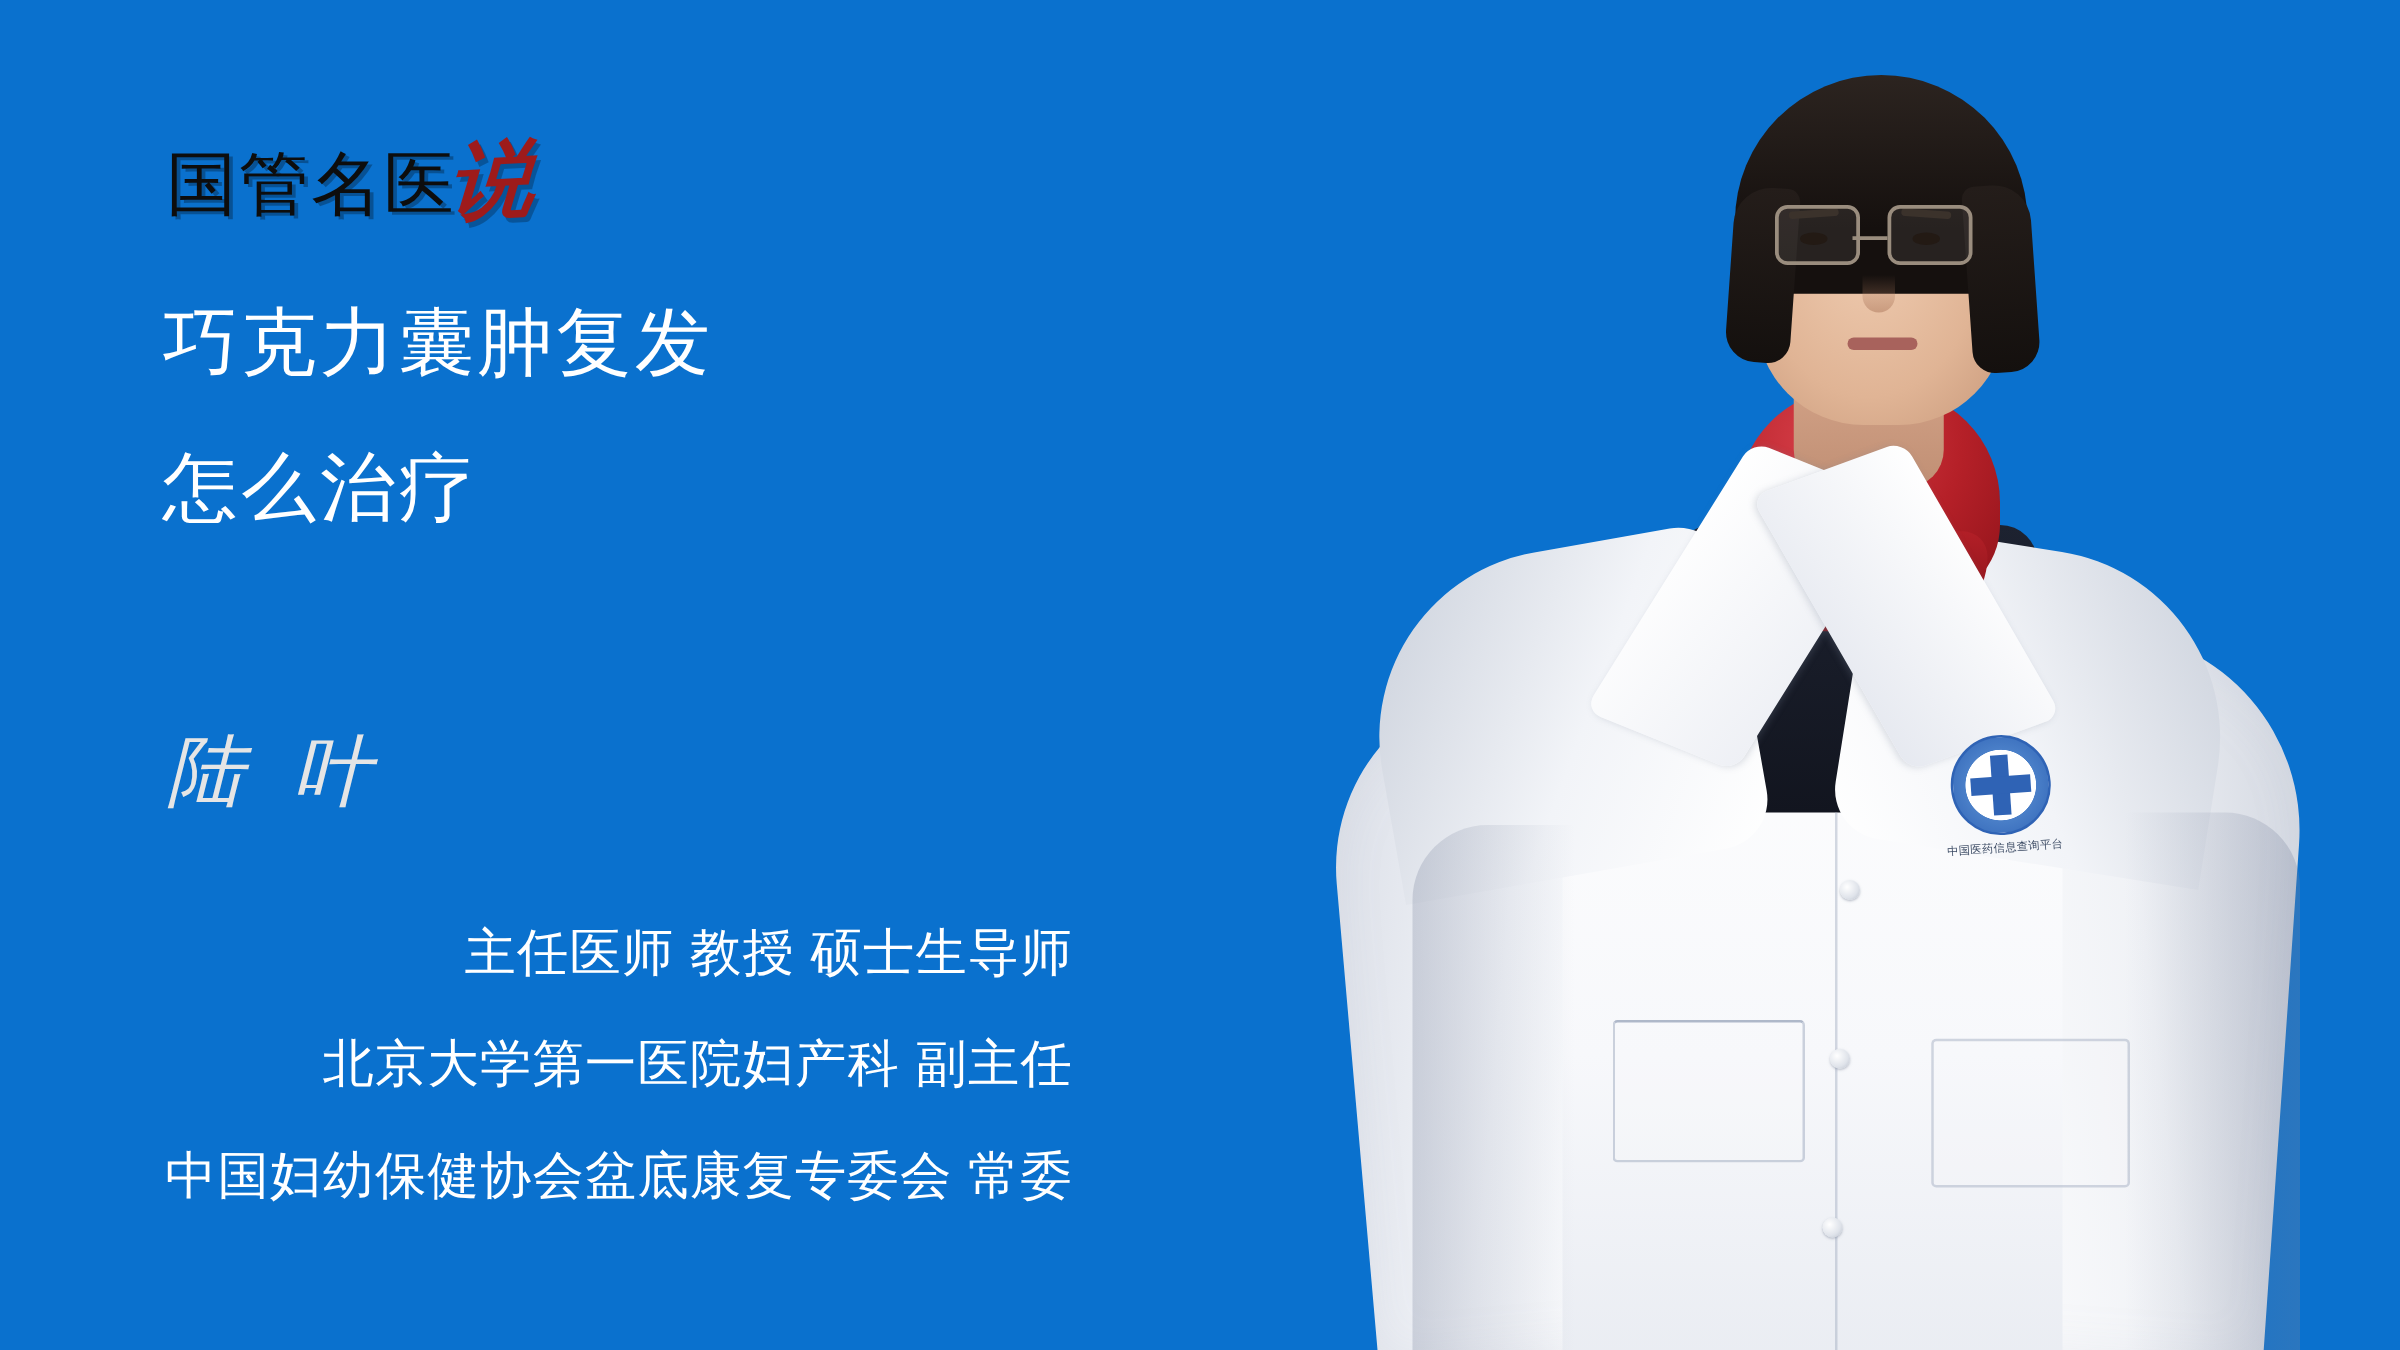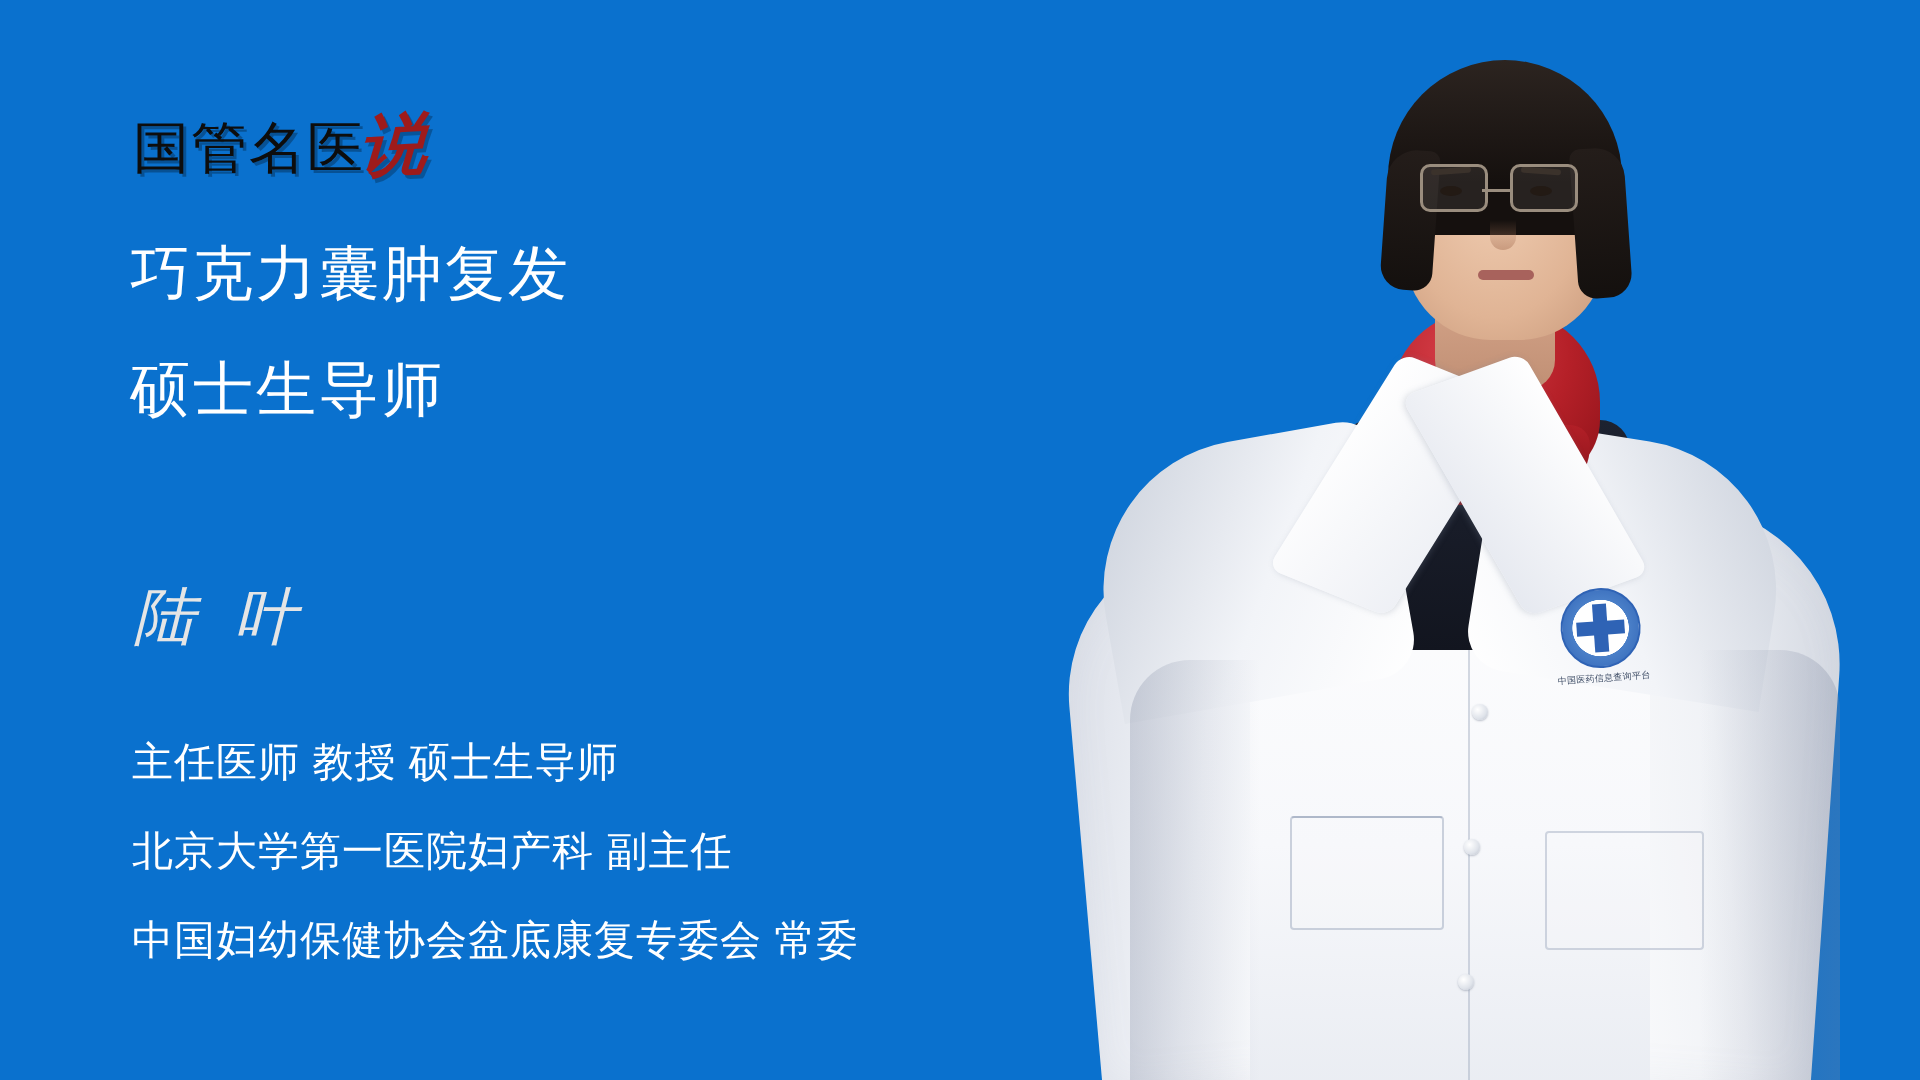--- a/index.html
+++ b/index.html
@@ -77,20 +77,21 @@
     letter-spacing: 10px;
     white-space: nowrap;
   }
 
   
   #credentials {
     position: absolute;
     left: 132px;
     top: 718px;
     color: #ffffff;
+    text-align: right;
   }
   #credentials .credential-line {
     font-size: 41px;
     line-height: 89px;
     font-weight: 400;
     letter-spacing: 1px;
     white-space: nowrap;
   }
 
   
@@ -343,21 +344,21 @@
 
 <div id="stage">
 
   <div id="brand-logo">
     <span class="brand-main">国管名医</span>
     <span class="brand-accent">说</span>
   </div>
 
   <div id="headline">
     <div class="headline-line">巧克力囊肿复发</div>
-    <div class="headline-line">硕士生导师</div>
+    <div class="headline-line">怎么治疗</div>
   </div>
 
   <div id="doctor-name">陆  叶</div>
 
   <div id="credentials">
     <div class="credential-line">主任医师  教授  硕士生导师</div>
     <div class="credential-line">北京大学第一医院妇产科  副主任</div>
     <div class="credential-line">中国妇幼保健协会盆底康复专委会  常委</div>
   </div>
 

